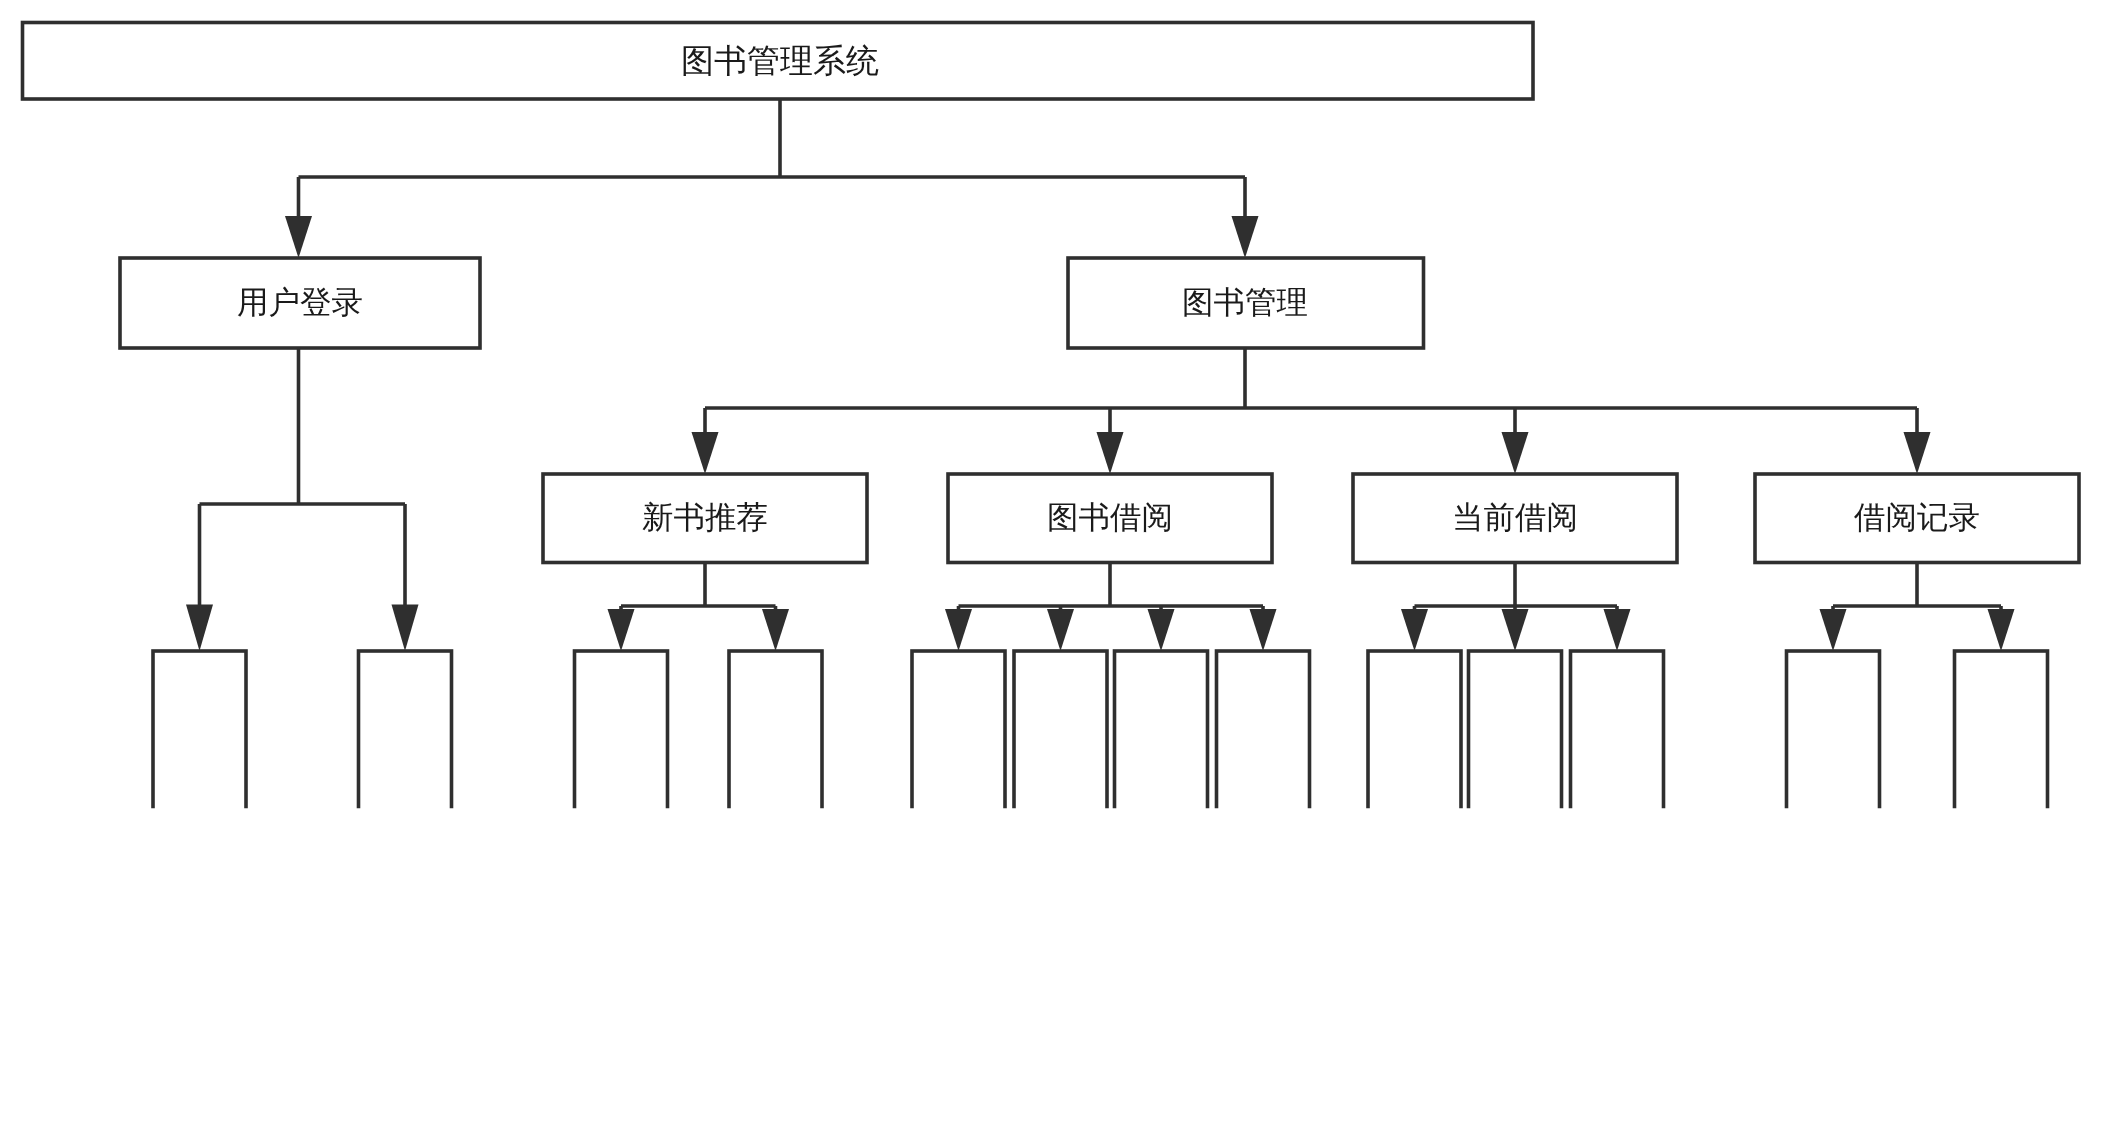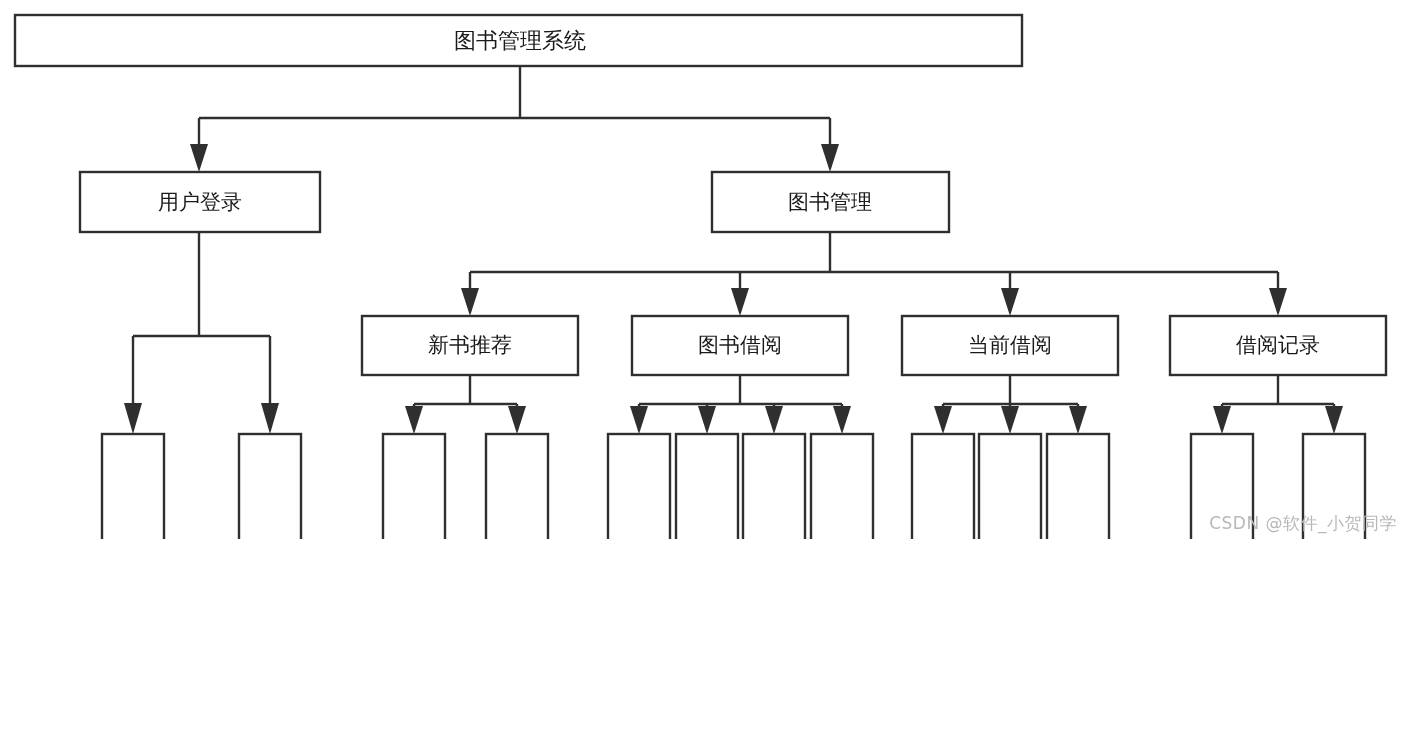--- a/index.html
+++ b/index.html
@@ -205,14 +205,13 @@
   <div class="vlabel" style="left:743px; top:434px; width:62px; height:300px; align-items:flex-start; padding-top:8px; box-sizing:border-box;">编辑图书（管理员）</div>
   <div class="vlabel" style="left:811px; top:434px; width:62px; height:300px;">借阅图书</div>
 
   <div class="vlabel" style="left:912px; top:434px; width:62px; height:300px;">查询图书</div>
   <div class="vlabel" style="left:979px; top:434px; width:62px; height:300px;">归还图书</div>
   <div class="vlabel" style="left:1047px; top:434px; width:62px; height:300px; align-items:flex-start; padding-top:8px; box-sizing:border-box;">确认归还（管理员）</div>
 
   <div class="vlabel" style="left:1191px; top:434px; width:62px; height:300px;">新增借阅记录</div>
   <div class="vlabel" style="left:1303px; top:434px; width:62px; height:300px;">查询借阅记录</div>
 
-  <div id="watermark">CSDN @软件_小贺同学</div>
 </div>
 
 </body></html>

